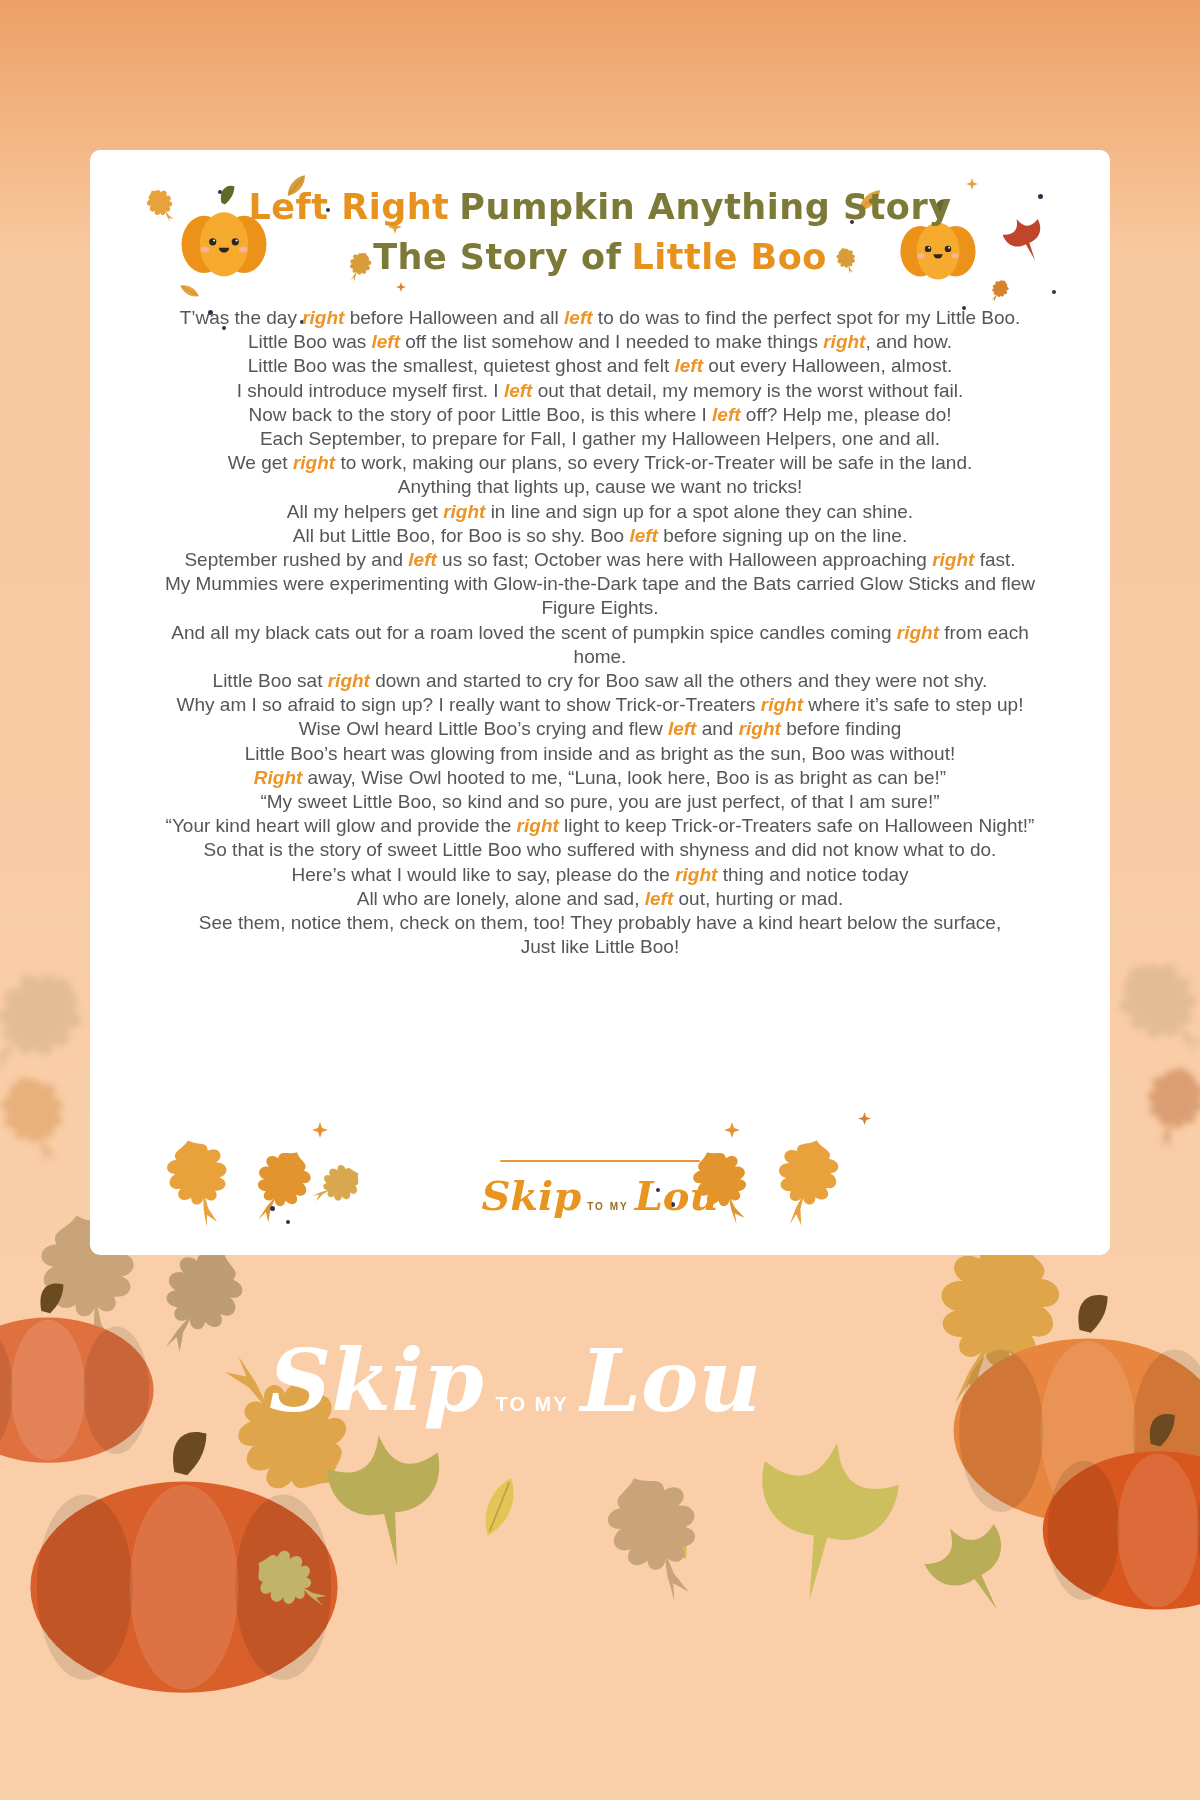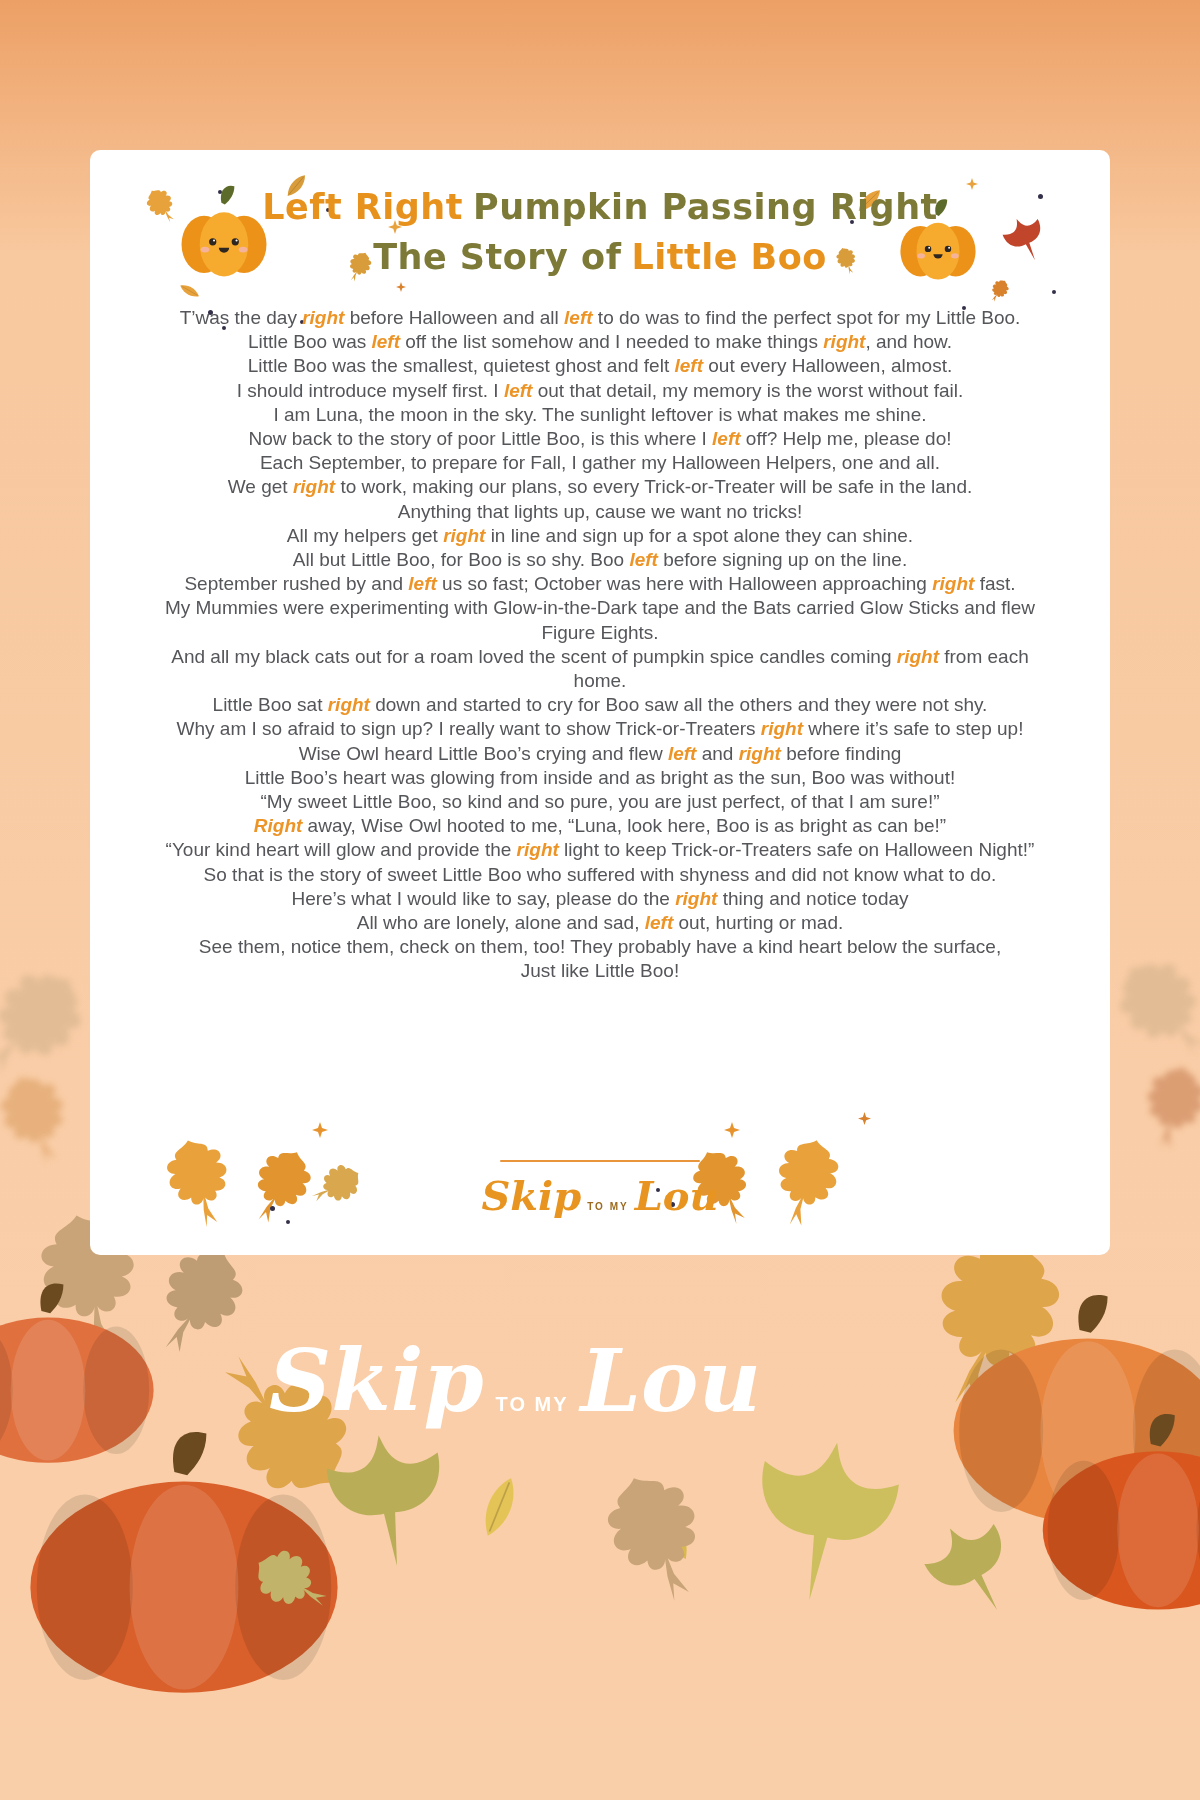--- a/index.html
+++ b/index.html
@@ -202,48 +202,47 @@
     <svg class="deco icon star" style="left:876px;top:28px;width:12px;height:12px;color:#e8a23d">
         <use href="#star4"></use>
       </svg>
     <div class="dot" style="left:760px;top:70px;width:4px;height:4px"></div>
     <div class="dot" style="left:948px;top:44px;width:5px;height:5px"></div>
     <div class="dot" style="left:962px;top:140px;width:4px;height:4px"></div>
     <div class="dot" style="left:872px;top:156px;width:4px;height:4px"></div>
 
     <div class="title">
       <div>
-        <span class="t-seg hl-t">Left Right</span><span class="t-sp"></span><span class="t-seg olv">Pumpkin Passing Right</span>
+        <span class="t-seg hl-t">Left Right</span><span class="t-sp"></span><span class="t-seg olv">Pumpkin Anything Story</span>
       </div>
       <div>
         <span class="t-seg olv">The Story of</span><span class="t-sp"></span><span class="t-seg hl-t">Little Boo</span>
       </div>
     </div>
 
     <div class="story" id="story">
         <p><span>T’was the day </span><span class="hl">right</span><span> before Halloween and all </span><span class="hl">left</span><span> to do was to find the perfect spot for my Little Boo.</span></p>
         <p><span>Little Boo was </span><span class="hl">left</span><span> off the list somehow and I needed to make things </span><span class="hl">right</span><span>, and how.</span></p>
         <p><span>Little Boo was the smallest, quietest ghost and felt </span><span class="hl">left</span><span> out every Halloween, almost.</span></p>
         <p><span>I should introduce myself first. I </span><span class="hl">left</span><span> out that detail, my memory is the worst without fail.</span></p>
-        <p><span>I am Luna, the moon in the sky. The sunlight leftover is what makes me shine.</span></p>
         <p><span>Now back to the story of poor Little Boo, is this where I </span><span class="hl">left</span><span> off? Help me, please do!</span></p>
         <p><span>Each September, to prepare for Fall, I gather my Halloween Helpers, one and all.</span></p>
         <p><span>We get </span><span class="hl">right</span><span> to work, making our plans, so every Trick-or-Treater will be safe in the land.</span></p>
         <p><span>Anything that lights up, cause we want no tricks!</span></p>
         <p><span>All my helpers get </span><span class="hl">right</span><span> in line and sign up for a spot alone they can shine.</span></p>
         <p><span>All but Little Boo, for Boo is so shy. Boo </span><span class="hl">left</span><span> before signing up on the line.</span></p>
         <p><span>September rushed by and </span><span class="hl">left</span><span> us so fast; October was here with Halloween approaching </span><span class="hl">right</span><span> fast.</span></p>
         <p><span>My Mummies were experimenting with Glow-in-the-Dark tape and the Bats carried Glow Sticks and flew Figure Eights.</span></p>
         <p><span>And all my black cats out for a roam loved the scent of pumpkin spice candles coming </span><span class="hl">right</span><span> from each home.</span></p>
         <p><span>Little Boo sat </span><span class="hl">right</span><span> down and started to cry for Boo saw all the others and they were not shy.</span></p>
         <p><span>Why am I so afraid to sign up? I really want to show Trick-or-Treaters </span><span class="hl">right</span><span> where it’s safe to step up!</span></p>
         <p><span>Wise Owl heard Little Boo’s crying and flew </span><span class="hl">left</span><span> and </span><span class="hl">right</span><span> before finding</span></p>
         <p><span>Little Boo’s heart was glowing from inside and as bright as the sun, Boo was without!</span></p>
+        <p><span class="hl">Right</span><span> away, Wise Owl hooted to me, “Luna, look here, Boo is as bright as can be!”</span></p>
         <p><span>“My sweet Little Boo, so kind and so pure, you are just perfect, of that I am sure!”</span></p>
-        <p><span class="hl">Right</span><span> away, Wise Owl hooted to me, “Luna, look here, Boo is as bright as can be!”</span></p>
         <p><span>“Your kind heart will glow and provide the </span><span class="hl">right</span><span> light to keep Trick-or-Treaters safe on Halloween Night!”</span></p>
         <p><span>So that is the story of sweet Little Boo who suffered with shyness and did not know what to do.</span></p>
         <p><span>Here’s what I would like to say, please do the </span><span class="hl">right</span><span> thing and notice today</span></p>
         <p><span>All who are lonely, alone and sad, </span><span class="hl">left</span><span> out, hurting or mad.</span></p>
         <p><span>See them, notice them, check on them, too! They probably have a kind heart below the surface,</span></p>
         <p><span>Just like Little Boo!</span></p>
       </div>
 
     <svg class="deco icon" style="left:62px;top:985px;width:96px;height:96px;color:#e9a13b;transform:rotate(-16deg)">
         <use href="#oakleaf"></use>

